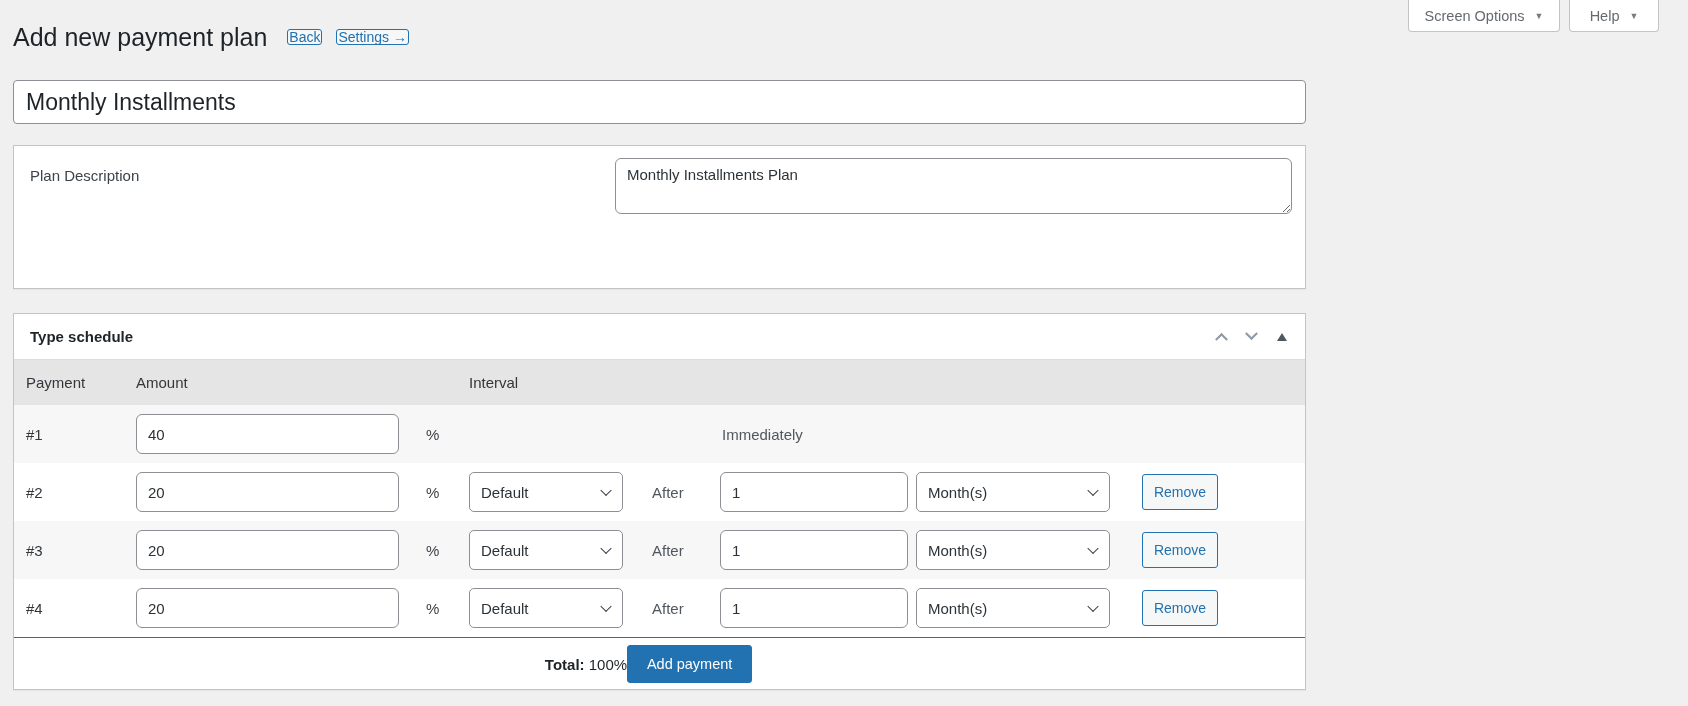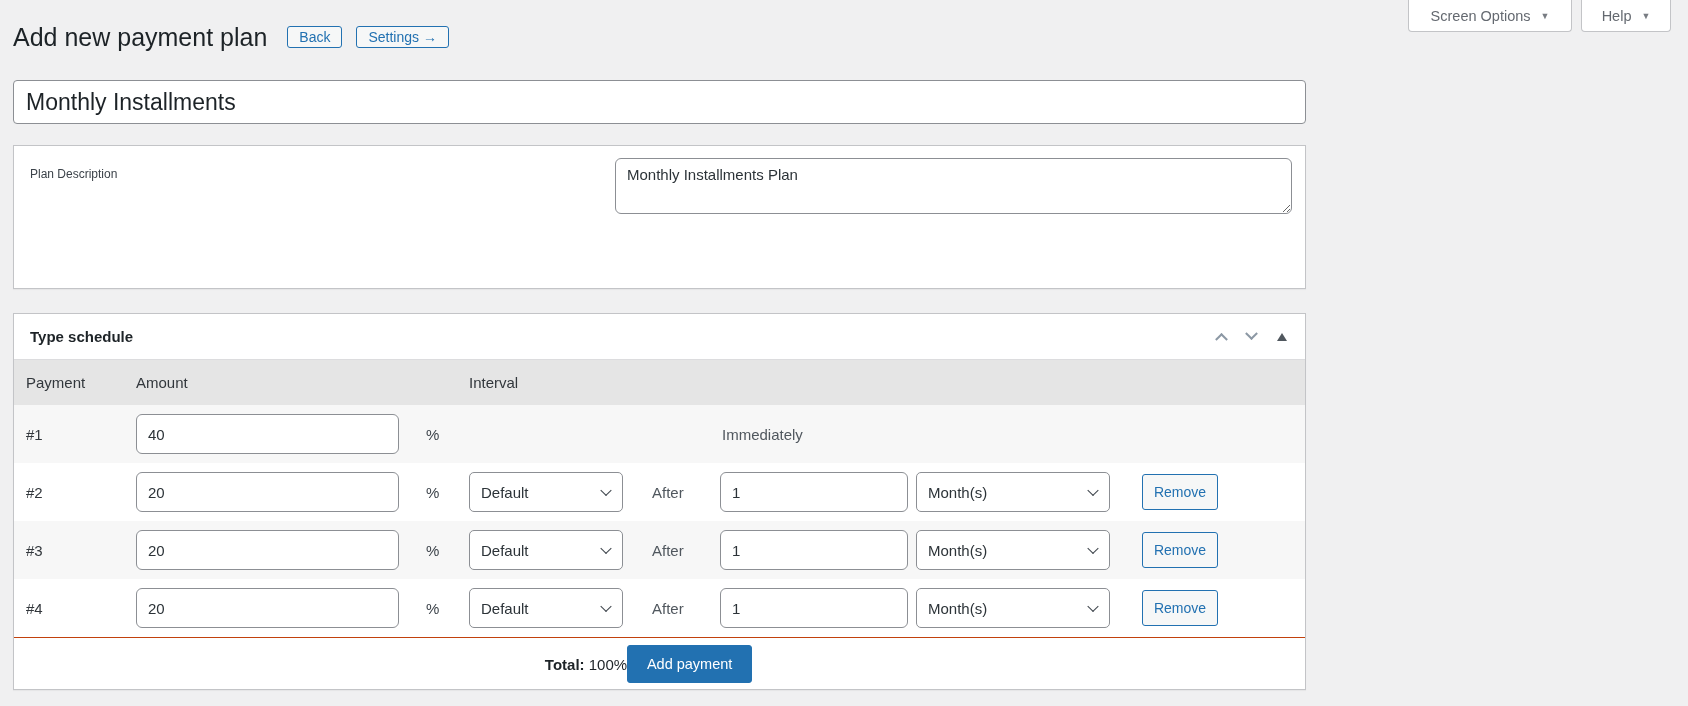--- a/index.html
+++ b/index.html
@@ -13,30 +13,30 @@
   .page { position: relative; width: 1688px; height: 706px; }
 
   
   .meta-tabs { position: absolute; top: 0; left: 1408px; display: flex; gap: 9px; }
   .meta-tab {
     height: 32px; background: #fff; border: 1px solid #c3c4c7; border-top: none;
     border-radius: 0 0 4px 4px; display: flex; align-items: center; gap: 10px;
     padding: 0 15px; font-size: 14.5px; color: #646970; cursor: pointer;
   }
   .meta-tab .caret { font-size: 9px; color: #787c82; line-height: 1; padding-top: 2px; }
-  .tab-screen-options { width: 164px; justify-content: center; }
+  .tab-screen-options { width: 152px; justify-content: center; }
   .tab-help { width: 90px; justify-content: center; }
 
   
   .headline { position: absolute; left: 13px; top: 20px; display: flex; align-items: center; }
   .headline h1 { font-size: 25px; font-weight: 400; color: #1d2327; margin-right: 20px; line-height: 34px; }
   .btn { font-family: inherit; cursor: pointer; }
   .btn-secondary {
     background: #f6f7f7; border: 1px solid #2271b1; color: #2271b1;
-    border-radius: 3px; height: 22px; padding: 0 11px; font-size: 14px;
+    border-radius: 3px; height: 16px; padding: 0 1px; font-size: 14px;
     display: inline-flex; align-items: center;
   }
   .headline .btn-secondary { margin-right: 14px; }
   .btn-primary {
     background: #2271b1; border: 1px solid #2271b1; color: #fff;
     border-radius: 3px; font-size: 14.5px; display: inline-flex;
     align-items: center; justify-content: center;
   }
 
   
@@ -61,21 +61,21 @@
   .chev-up   { transform: rotate(-135deg) translate(-2px,-2px); }
   .chev-down { transform: rotate(45deg) translate(-2px,-2px); }
   .toggle-tri {
     width: 0; height: 0; border-left: 5px solid transparent; border-right: 5px solid transparent;
     border-bottom: 8px solid #50575e; display: inline-block; cursor: pointer;
   }
 
   
   .desc-box { left: 13px; top: 145px; width: 1293px; height: 144px; padding-top: 12px; }
   .form-row { display: flex; }
-  .form-row .flabel { width: 601px; padding-left: 16px; padding-top: 9px; font-size: 12px; color: #3c434a; }
+  .form-row .flabel { width: 601px; padding-left: 16px; padding-top: 9px; font-size: 15px; color: #3c434a; }
   .desc-textarea {
     width: 677px; height: 56px; border: 1px solid #8c8f94; border-radius: 6px;
     font-family: inherit; font-size: 15px; color: #2c3338; padding: 7px 11px;
     resize: both; outline: none;
   }
   .row-amount-type { margin-top: 32px; }
 
   
   .select {
     position: relative; background: #fff; border: 1px solid #8c8f94; border-radius: 5px;

